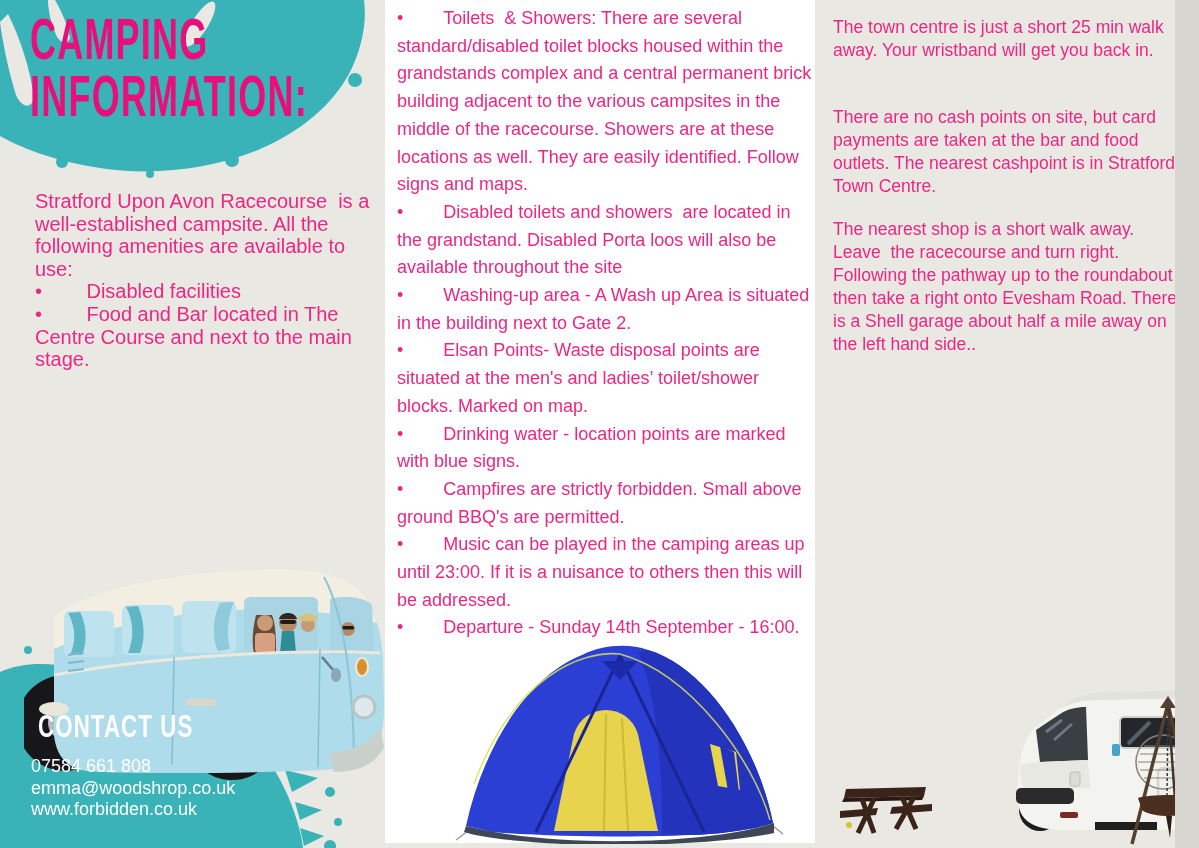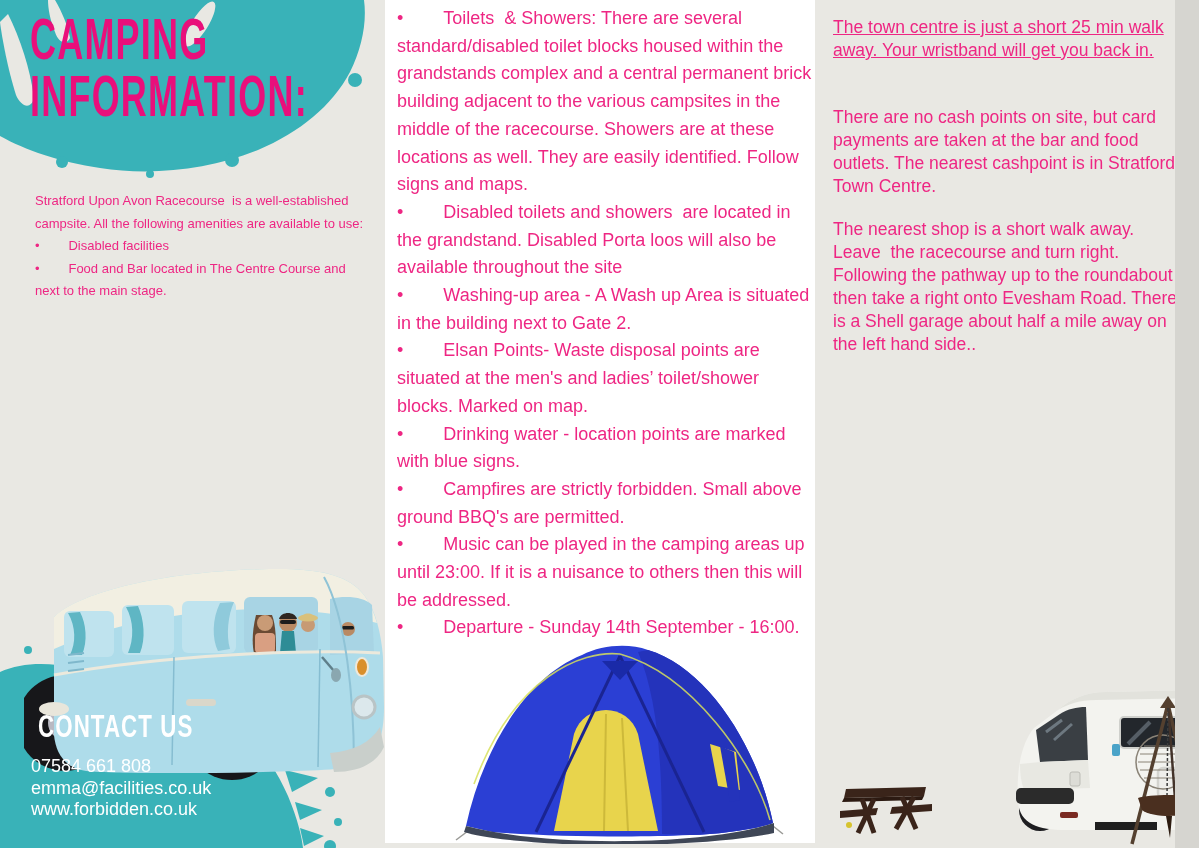--- a/index.html
+++ b/index.html
@@ -15,34 +15,34 @@
   
   .title{
     position:absolute;left:30px;top:10px;margin:0;z-index:3;
     font-size:58px;line-height:57px;font-weight:700;letter-spacing:2px;
     color:#e90f7b;white-space:nowrap;
   }
   .cond{display:inline-block;transform:scaleX(.62);transform-origin:0 50%;white-space:nowrap;}
   
   .left-text{
     position:absolute;left:35px;top:190px;width:336px;z-index:2;
-    font-size:13px;line-height:22.6px;color:#ee2683;
+    font-size:20px;line-height:22.6px;color:#ee2683;
   }
   .left-text p{margin:0;}
   .mid-text{
     position:absolute;left:397px;top:5px;width:418px;z-index:2;
     font-size:18px;line-height:27.7px;color:#ee2683;
   }
   .mid-text p{margin:0;}
   .right-text{
     position:absolute;left:833px;top:16px;width:354px;z-index:2;
     font-size:17.5px;line-height:23px;color:#ee2683;
   }
   .right-text p{margin:0 0 20px;}
-  .right-text p.gap-big{margin-bottom:44px;text-decoration:underline;}
+  .right-text p.gap-big{margin-bottom:44px;}
   
   .contact-heading{
     position:absolute;left:38px;top:711px;z-index:5;color:#ffffff;
     font-size:31px;line-height:32px;font-weight:700;letter-spacing:1.5px;
   }
   .contact-lines{
     position:absolute;left:31px;top:756px;z-index:5;color:#ffffff;
     font-size:18px;line-height:21.5px;
   }
   .contact-lines p{margin:0;}
@@ -152,21 +152,21 @@
     <path fill="#c9cfcb" d="M306,196 C330,194 346,186 356,170 L360,190 C352,207 334,215 310,215 Z"></path>
     <ellipse cx="30" cy="152" rx="15" ry="7" fill="#e9e6db"></ellipse>
 
     <line x1="298" y1="100" x2="310" y2="114" stroke="#5f7f8a" stroke-width="2.5"></line>
     <ellipse cx="312" cy="118" rx="5" ry="7" fill="#8aa7b0"></ellipse>
   </svg>
 
   <div class="contact-heading"><span class="cond" style="transform:scaleX(.72)">CONTACT US</span></div>
   <div class="contact-lines">
     <p>07584 661 808</p>
-    <p>emma@facilities.co.uk</p>
+    <p>emma@woodshrop.co.uk</p>
     <p>www.forbidden.co.uk</p>
   </div>
 
   <div class="mid-text">
     <p>•&nbsp;&nbsp;&nbsp;&nbsp;&nbsp;&nbsp;&nbsp;&nbsp;Toilets&nbsp; &amp; Showers: There are several standard/disabled toilet blocks housed within the grandstands complex and a central permanent brick building adjacent to the various campsites in the middle of the racecourse. Showers are at these locations as well. They are easily identified. Follow signs and maps.</p>
     <p>•&nbsp;&nbsp;&nbsp;&nbsp;&nbsp;&nbsp;&nbsp;&nbsp;Disabled toilets and showers&nbsp; are located in the grandstand. Disabled Porta loos will also be available throughout the site</p>
     <p>•&nbsp;&nbsp;&nbsp;&nbsp;&nbsp;&nbsp;&nbsp;&nbsp;Washing-up area - A Wash up Area is situated in the building next to Gate 2.</p>
     <p>•&nbsp;&nbsp;&nbsp;&nbsp;&nbsp;&nbsp;&nbsp;&nbsp;Elsan Points- Waste disposal points are situated at the men's and ladies’ toilet/shower blocks. Marked on map.</p>
     <p>•&nbsp;&nbsp;&nbsp;&nbsp;&nbsp;&nbsp;&nbsp;&nbsp;Drinking water - location points are marked with blue signs.</p>
     <p>•&nbsp;&nbsp;&nbsp;&nbsp;&nbsp;&nbsp;&nbsp;&nbsp;Campfires are strictly forbidden. Small above ground BBQ's are permitted.</p>

